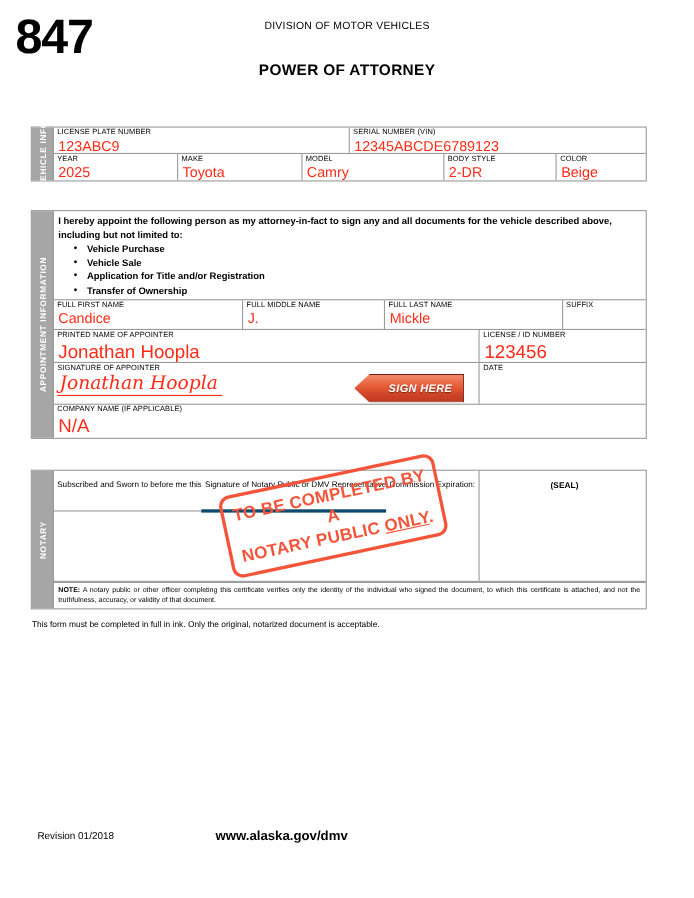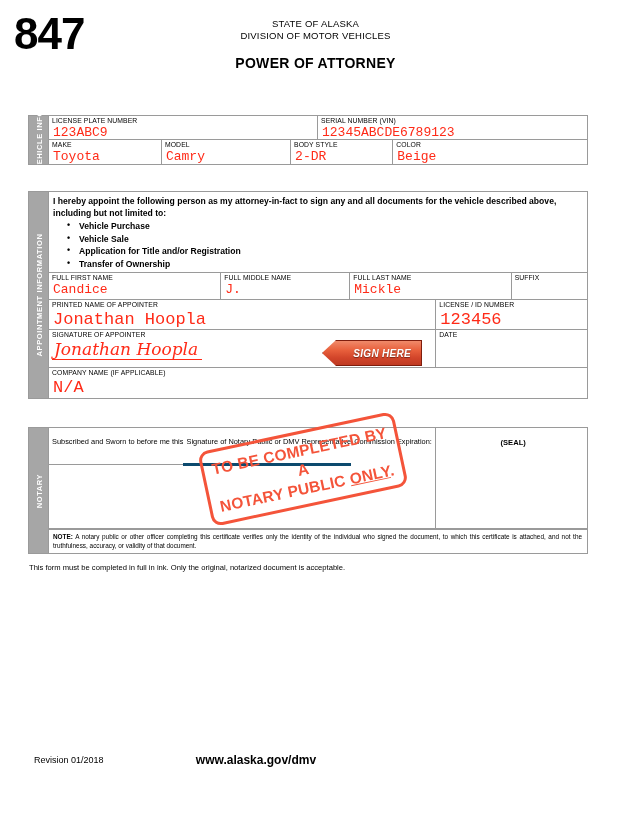--- a/index.html
+++ b/index.html
@@ -108,21 +108,20 @@
     letter-spacing: .1px;
     white-space: nowrap;
     display: block;
   }
   .val {
     color: #ff2a17;
     font-size: 13px;
     line-height: 16px;
     display: block;
     padding-left: 1px;
-    font-family: Liberation Mono, monospace;
   }
   .val.big { font-size: 17px; line-height: 21px; }
   .val.script {
     font-family: "DejaVu Serif", serif;
     font-style: italic;
     font-size: 17px;
     line-height: 20px;
     border-bottom: 1px solid #ff2a17;
     display: inline-block;
     padding: 0 4px 0 2px;
@@ -295,21 +294,20 @@
     font-size: 12px;
     font-weight: bold;
   }
 </style>
 </head>
 <body>
 
 <div class="form-number">847</div>
 
 <div class="agency-block">
-  <div class="agency-line">STATE OF ALASKA</div>
   <div class="agency-line">DIVISION OF MOTOR VEHICLES</div>
 </div>
 
 <div class="doc-title">POWER OF ATTORNEY</div>
 
 <div class="section" id="vehicle-section">
   <div class="sect-row">
     <div class="sidebar">
       <span>VEHICLE INFO</span>
     </div>
@@ -320,20 +318,24 @@
           <span class="lbl">LICENSE PLATE NUMBER</span>
           <span class="val">123ABC9</span>
         </div>
         <div class="cell" style="width:50%">
           <span class="lbl">SERIAL NUMBER (VIN)</span>
           <span class="val">12345ABCDE6789123</span>
         </div>
       </div>
 
       <div class="rowline">
+        <div class="cell" style="width:21%">
+          <span class="lbl">YEAR</span>
+          <span class="val">2025</span>
+        </div>
         <div class="cell" style="width:21%">
           <span class="lbl">MAKE</span>
           <span class="val">Toyota</span>
         </div>
         <div class="cell" style="width:24%">
           <span class="lbl">MODEL</span>
           <span class="val">Camry</span>
         </div>
         <div class="cell" style="width:19%">
           <span class="lbl">BODY STYLE</span>

